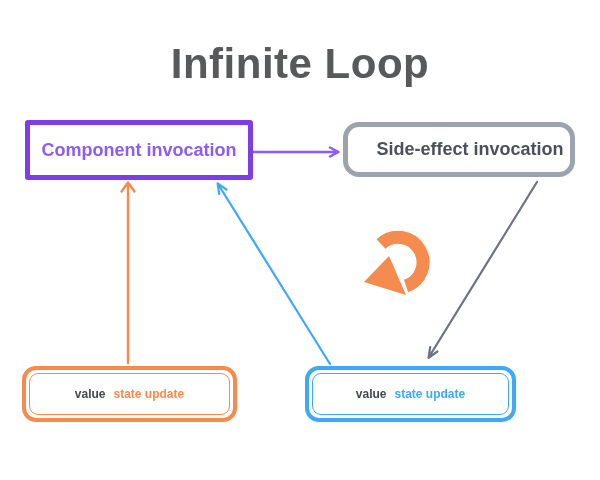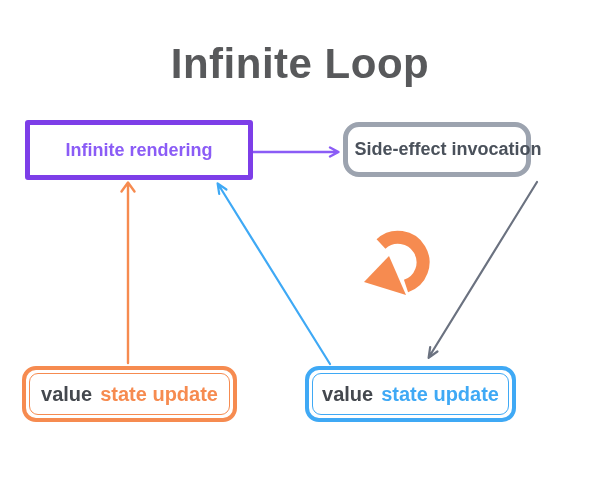--- a/index.html
+++ b/index.html
@@ -32,21 +32,21 @@
     font-size: 18px;
     white-space: nowrap;
   }
   .node-render {
     left: 25px; top: 120px; width: 228px; height: 60px;
     border: 5px solid #7D3EE8;
     border-radius: 3px;
     color: #8B5CF6;
   }
   .node-sideeffect {
-    left: 343px; top: 122px; width: 188px; height: 55px;
+    left: 343px; top: 122px; width: 232px; height: 55px;
     border: 5px solid #9CA3AF;
     border-radius: 16px;
     color: #4A515B;
     padding-left: 22px;
   }
   .node-outer {
     position: absolute;
     box-sizing: border-box;
     background: #ffffff;
     border-radius: 14px;
@@ -56,21 +56,21 @@
   .node-outer.blue   { left: 305px; top: 366px; width: 211px; height: 56px; border: 4px solid #3FA9F5; }
   .node-inner {
     box-sizing: border-box;
     width: 100%; height: 100%;
     border-radius: 9px;
     display: flex;
     align-items: center;
     justify-content: center;
     gap: 8px;
     font-weight: 700;
-    font-size: 20px;
+    font-size: 12px;
     white-space: nowrap;
   }
   .node-outer.orange .node-inner { border: 1.5px solid #F68B50; }
   .node-outer.blue   .node-inner { border: 1.5px solid #3FA9F5; }
   .prefix { color: #44484E; }
   .suffix.orange { color: #F68B50; }
   .suffix.blue   { color: #3FA9F5; }
   svg.overlay {
     position: absolute;
     left: 0; top: 0;
@@ -94,21 +94,21 @@
 
     <path d="M128 363 L128 183 M121.5 191.5 L128 182.5 L134.5 191.5" fill="none" stroke-width="2.4" stroke-linecap="round" stroke-linejoin="round" stroke="#F68B50"></path>
   </svg>
 
   <svg class="overlay" style="left:345px; top:218px;" width="100" height="92" viewBox="0 0 100 92">
     <path d="M36 26 A25 25 0 1 1 61 68" fill="none" stroke-width="13" stroke-linecap="butt" stroke="#F68B50"></path>
     <polygon points="44,38 61,77 19,64" fill="#F68B50"></polygon>
   </svg>
 
   <div class="node node-render">
-    <span>Infinite rendering</span>
+    <span>Component invocation</span>
   </div>
 
   <div class="node node-sideeffect">
     <span>Side-effect invocation</span>
   </div>
 
   <div class="node-outer orange">
     <div class="node-inner">
       <span class="prefix">value</span>
       <span class="suffix orange">state update</span>

